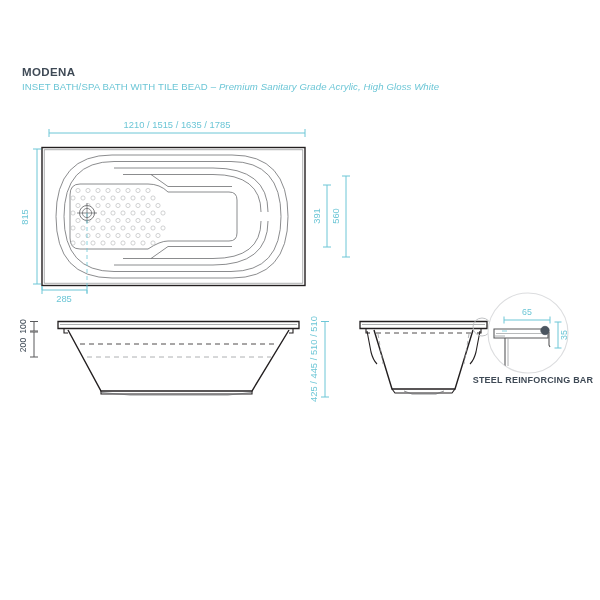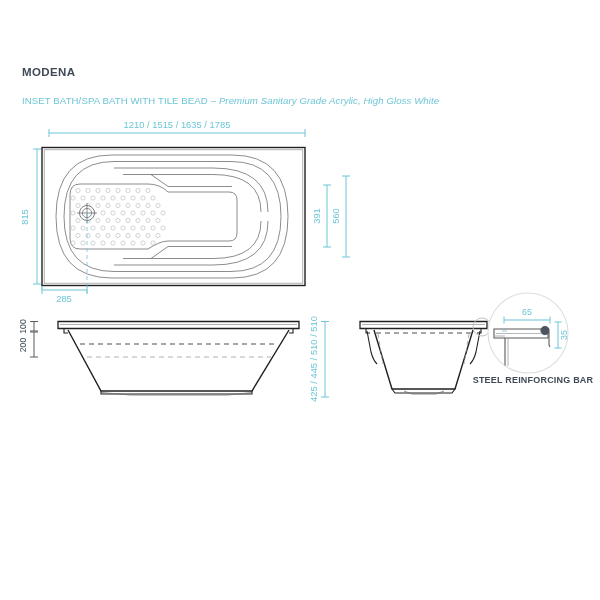--- a/index.html
+++ b/index.html
@@ -35,21 +35,21 @@
     color: #3f4a56;
     line-height: 13px;
   }
   .title-sub {
     font-family: "Liberation Sans", sans-serif;
     font-size: 9.6px;
     font-weight: normal;
     letter-spacing: 0.1px;
     color: #6cc6d6;
     line-height: 12px;
-    margin-top: 16px;
+    margin-top: 2px;
     white-space: nowrap;
   }
   .title-sub .accent-italic {
     font-style: italic;
   }
   svg.drawing {
     position: absolute;
     left: 0;
     top: 0;
     width: 600px;

